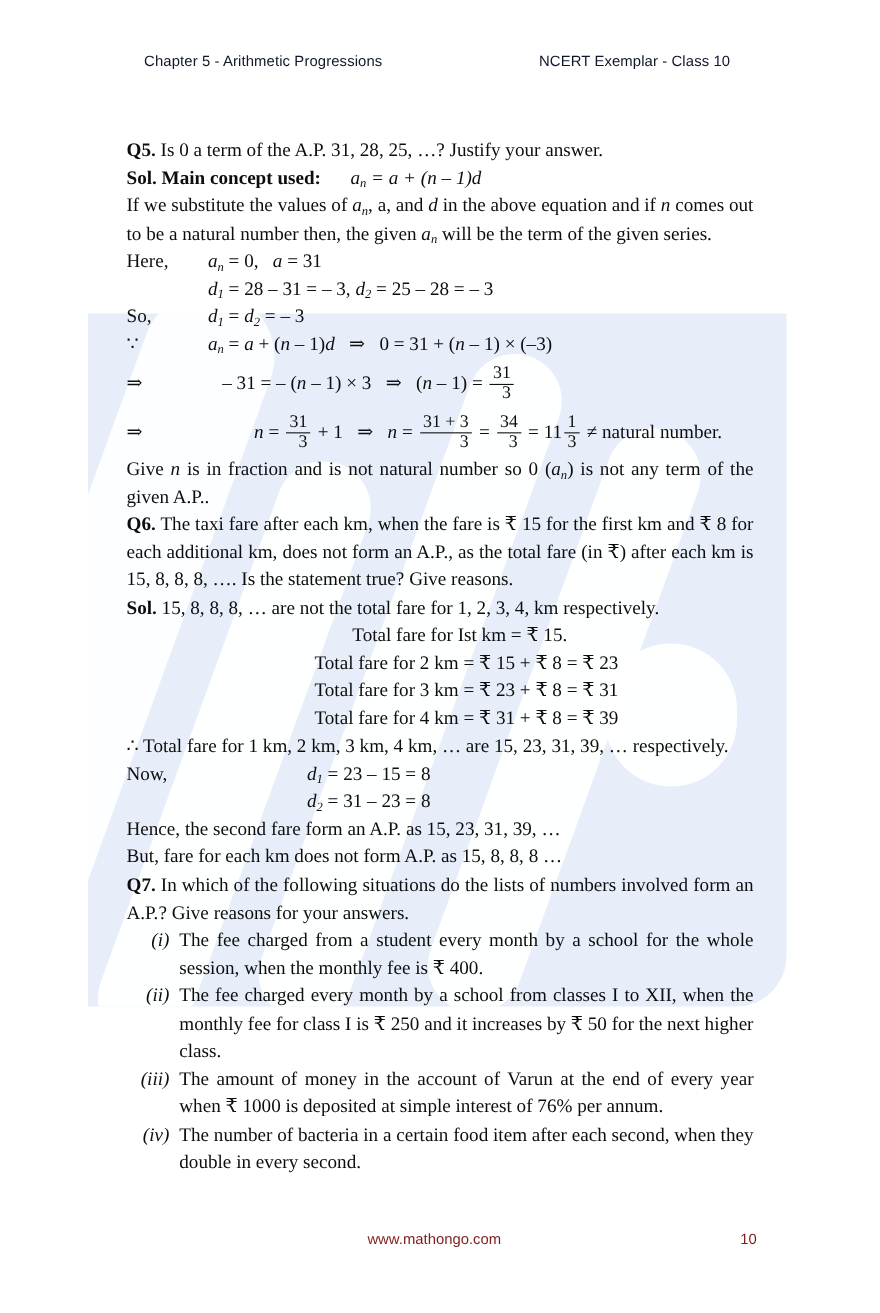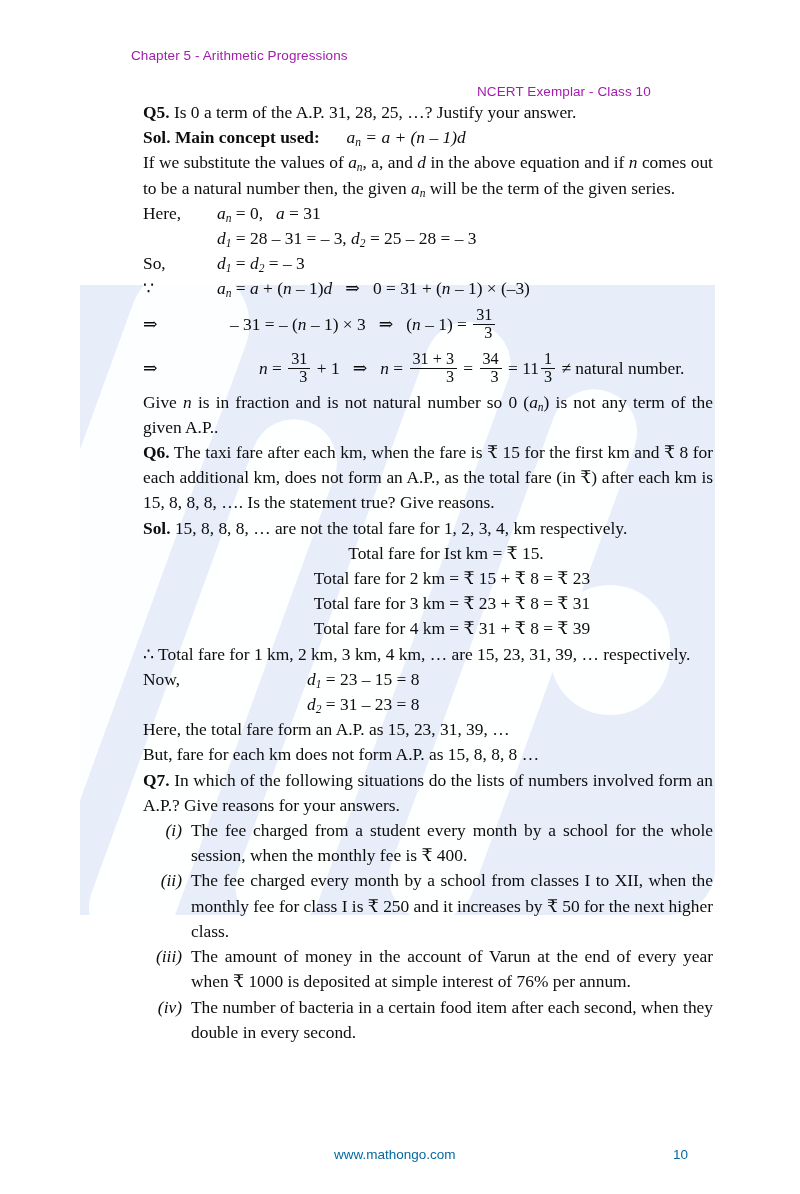--- a/index.html
+++ b/index.html
@@ -50,33 +50,32 @@
     position: relative;
     z-index: 2;
     width: 800px; height: 1194px;
   }
 
   .hdr {
     position: absolute;
     top: 48px;
     font-family: "Liberation Sans", "DejaVu Sans", sans-serif;
     font-size: 13.5px;
-    color: #a21caf;
+    color: #0f172a;
     letter-spacing: .1px;
   }
   #hdr-left  { left: 131px; }
-  #hdr-right { left: 477px; margin-top: 36px; }
+  #hdr-right { left: 490px; }
 
   #content {
     position: absolute;
-    left: 115px; top: 100px;
+    left: 115px; top: 124px;
     width: 570px;
     font-size: 17.4px;
     line-height: 25.2px;
-    margin-left: 28px;
   }
 
   .para { margin: 0; }
   .just { text-align: justify; text-align-last: left; }
   b, .b { font-weight: bold; }
   i, .i, .var { font-style: italic; }
 
   
   .m { font-style: italic; white-space: nowrap; }
   .up { font-style: normal; }
@@ -115,24 +114,24 @@
     text-align: right;
     padding-right: 9px;
     font-style: italic;
     box-sizing: border-box;
   }
   .rtext { flex: 1 1 auto; }
 
   
   .ftr {
     position: absolute;
-    bottom: 32px;
+    bottom: 60px;
     font-family: "Liberation Sans", "DejaVu Sans", sans-serif;
     font-size: 13.5px;
-    color: #0369a1;
+    color: #7f1d1d;
   }
   #ftr-site { left: 334px; }
   #ftr-page { left: 653px; margin-left: 20px; }
 </style>
 </head>
 <body>
 
 <div id="watermark-band">
   <div class="wm-stroke wm-s1"></div>
   <div class="wm-stroke wm-s2"></div>
@@ -263,21 +262,21 @@
         <span class="var">d</span><sub>1</sub> <span class="up">= 23 – 15 = 8</span>
       </div>
     </div>
     <div class="eqrow">
       <div class="eqlabel"></div>
       <div class="eqbody m" style="padding-left:90px">
         <span class="var">d</span><sub>2</sub> <span class="up">= 31 – 23 = 8</span>
       </div>
     </div>
 
-    <p class="para">Here, the total fare form an A.P. as 15, 23, 31, 39, …</p>
+    <p class="para">Hence, the second fare form an A.P. as 15, 23, 31, 39, …</p>
     <p class="para">But, fare for each km does not form A.P. as 15, 8, 8, 8 …</p>
 
     <p class="para just">
       <b>Q7.</b>
       <span>In which of the following situations do the lists of numbers involved form an A.P.? Give reasons for your answers.</span>
     </p>
 
     <div class="rlist">
       <div class="rli">
         <div class="rnum">(i)</div>

